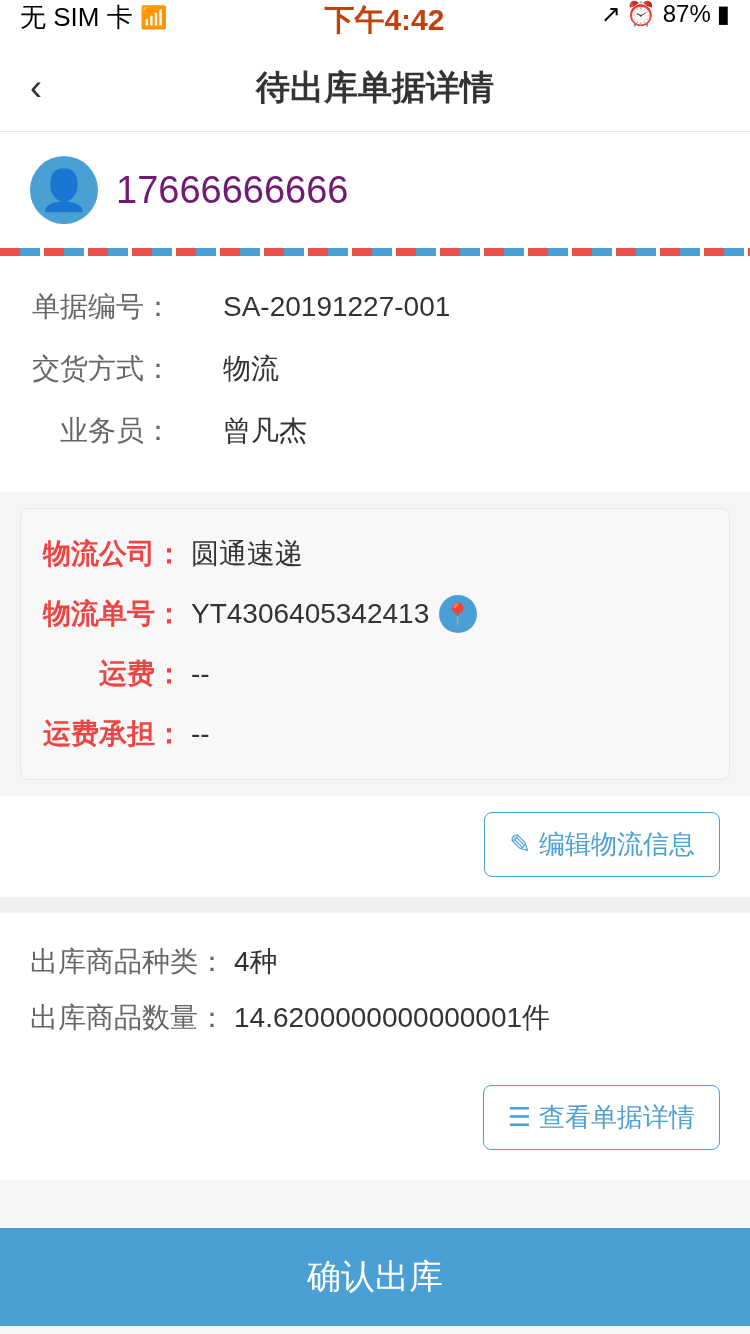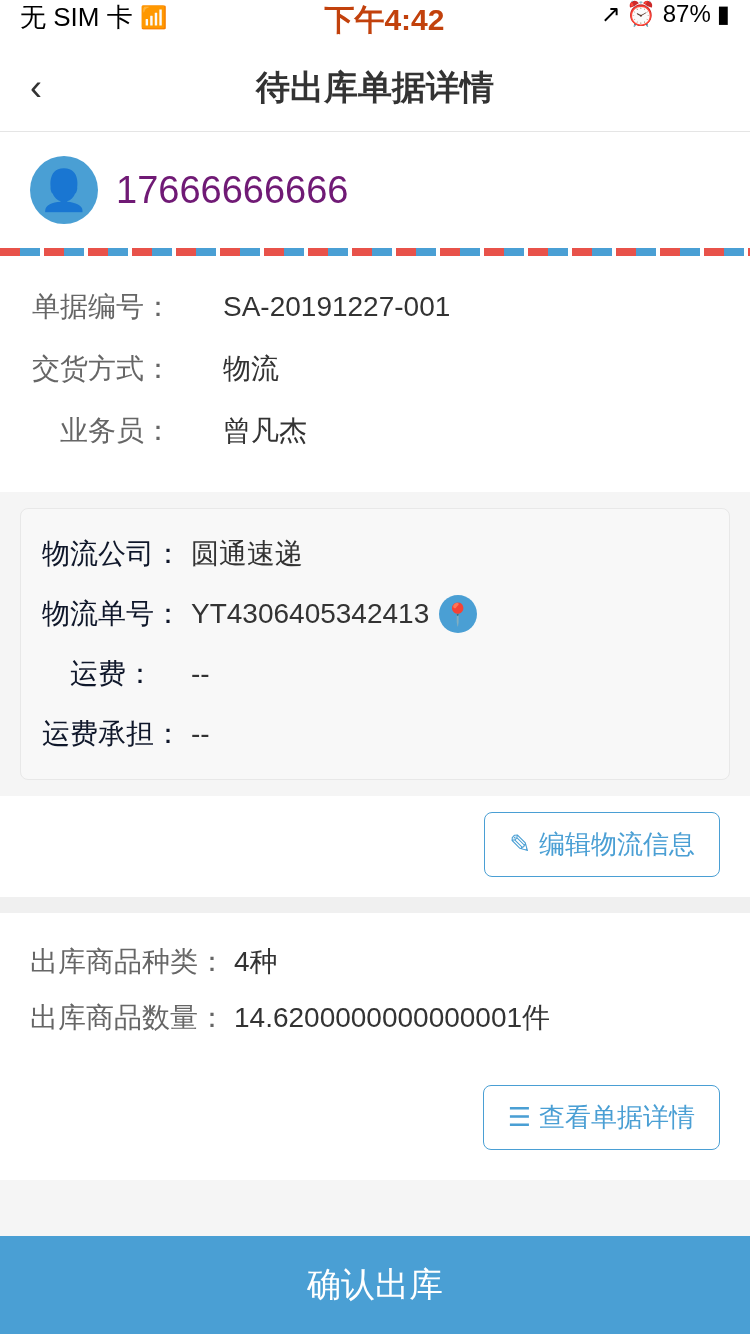--- a/index.html
+++ b/index.html
@@ -151,25 +151,26 @@
       display: flex;
       align-items: flex-start;
       margin-bottom: 18px;
       font-size: 28px;
       line-height: 1.5;
     }
     .logistics-row:last-child {
       margin-bottom: 0;
     }
     .logistics-label {
-      color: #0f172a;
+      color: #ef4444;
       min-width: 150px;
-      text-align: center;
+      text-align: right;
       flex-shrink: 0;
       padding-right: 8px;
+      font-weight: bold;
     }
     .logistics-value {
       color: #333;
       flex: 1;
       display: flex;
       align-items: center;
       gap: 10px;
     }
     .location-btn {
       display: inline-flex;
@@ -262,21 +263,21 @@
     
     .empty-area {
       flex: 1;
       background: #f5f5f5;
       height: 250px;
     }
 
     
     .confirm-btn-wrapper {
       position: fixed;
-      bottom: 0;
+      bottom: 8px;
       left: 0;
       width: 750px;
       background: #4a9fd4;
       padding: 26px 0;
       text-align: center;
     }
     .confirm-btn {
       color: #fff;
       font-size: 34px;
       font-weight: 500;

